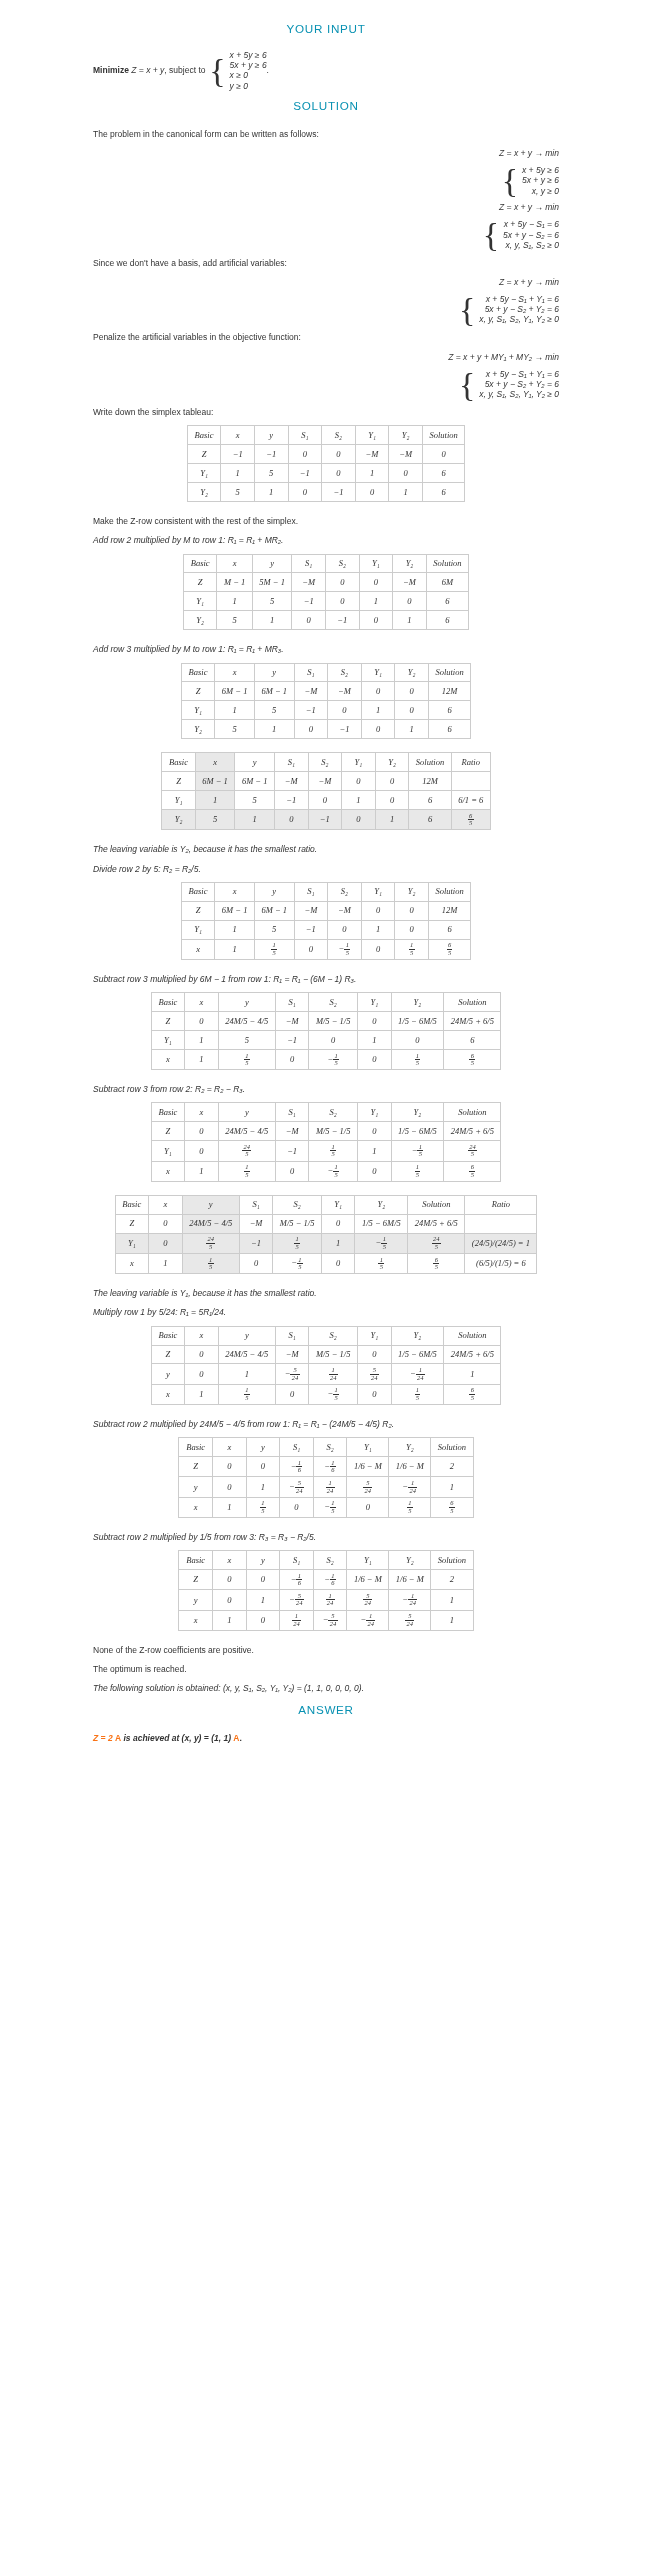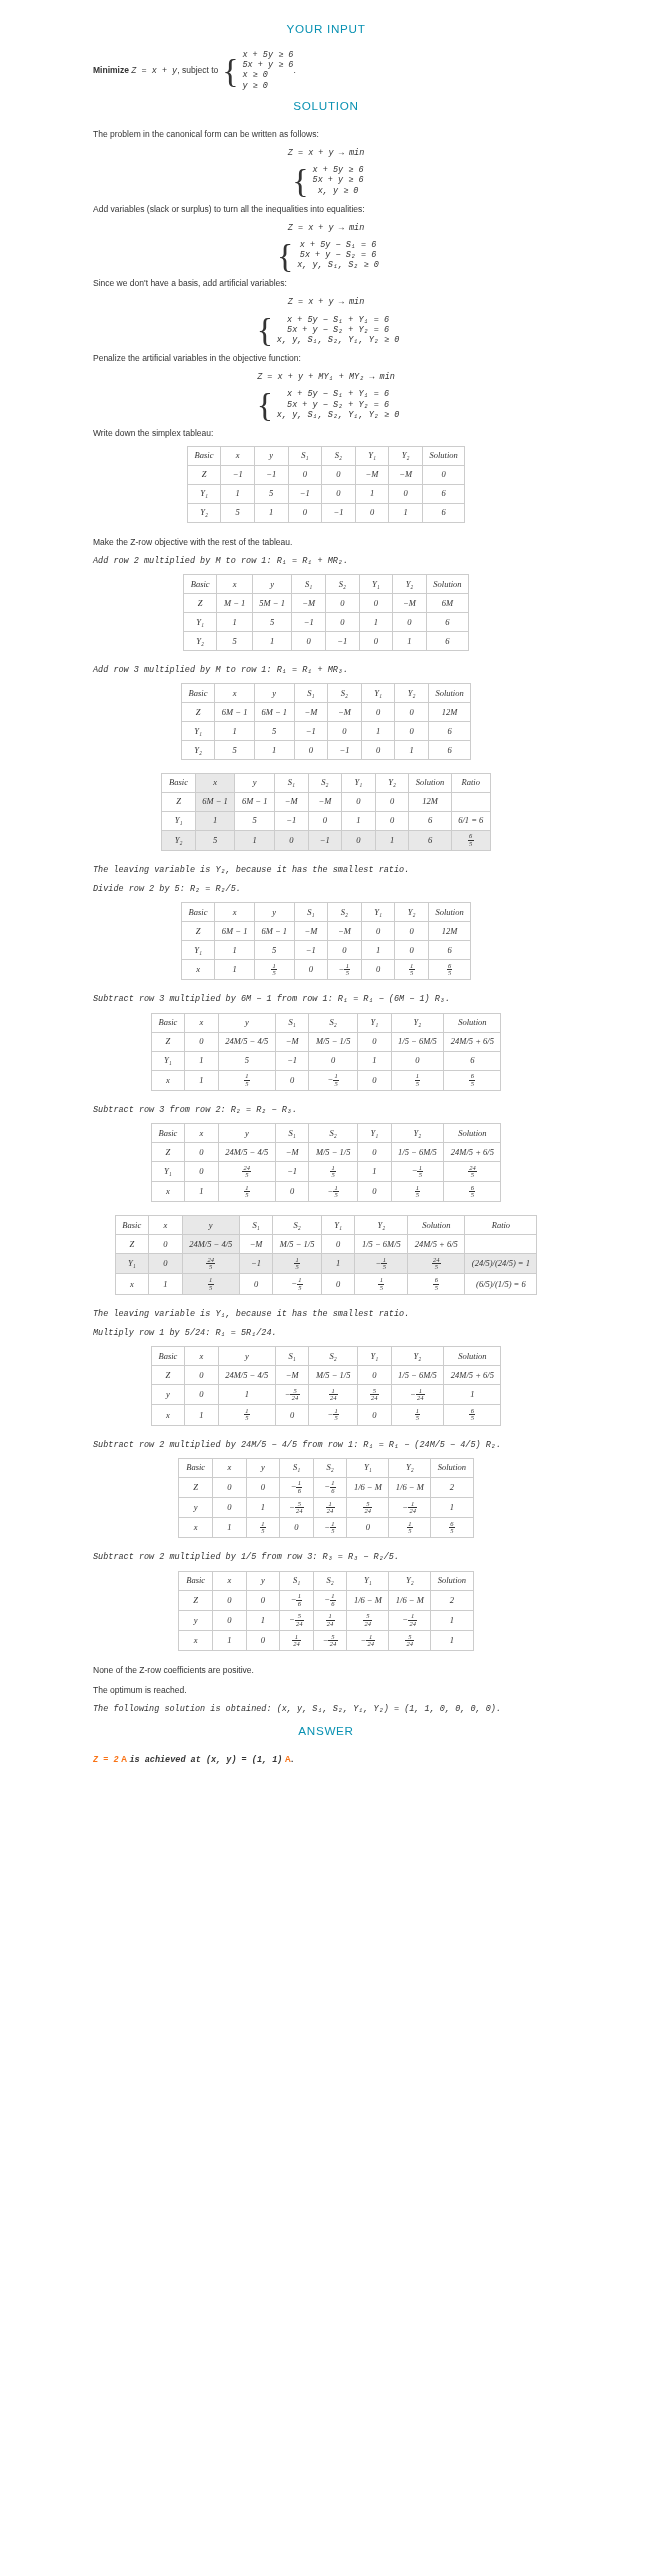--- a/index.html
+++ b/index.html
@@ -18,37 +18,37 @@
   }
   h2.section-title {
     text-align: center;
     color: #0891b2;
     font-weight: 500;
     font-size: 11.7px;
     letter-spacing: 0.7px;
     margin: 6.5px 0 13px;
   }
   .math {
-    font-family: Liberation Mono, monospace;
+    font-family: Liberation Sans, sans-serif;
     font-style: italic;
   }
   .brace-block {
     display: inline-flex;
     align-items: center;
     margin-left: 3.9px;
   }
   .brace {
     font-size: 34px;
     line-height: 31px;
     font-family: 'Times New Roman', serif;
     margin-right: 3.9px;
   }
   .brace-lines { display: flex; flex-direction: column; }
   .brace-lines div { line-height: 1.2; }
-  .centered-math { text-align: center; margin: 5.2px 0; }
+  .centered-math { text-align: right; margin: 5.2px 0; }
   .inline-row { display: flex; align-items: center; justify-content: flex-start; }
   p.desc { margin: 6.5px 0; font-size: 8.5px; }
   table.tab {
     border-collapse: collapse;
     margin: 5.2px auto 13px;
     font-family: 'Times New Roman', serif;
     font-style: italic;
   }
   table.tab th, table.tab td {
     border: 0.7px solid #ccc;
@@ -101,21 +101,20 @@
   <div class="centered-math math">Z = x + y → min</div>
   <div class="centered-math"><span class="brace-block">
         <span class="brace">{</span>
         <span class="brace-lines math">
     <div>x + 5y ≥ 6</div>
     <div>5x + y ≥ 6</div>
     <div>x, y ≥ 0</div>
   </span>
       </span></div>
 
-  <p class="desc">Add variables (slack or surplus) to turn all the inequalities into equalities:</p>
   <div class="centered-math math">Z = x + y → min</div>
   <div class="centered-math"><span class="brace-block">
         <span class="brace">{</span>
         <span class="brace-lines math">
     <div>x + 5y − S₁ = 6</div>
     <div>5x + y − S₂ = 6</div>
     <div>x, y, S₁, S₂ ≥ 0</div>
   </span>
       </span></div>
 
@@ -180,21 +179,21 @@
           <td>1</td>
           <td>0</td>
           <td>−1</td>
           <td>0</td>
           <td>1</td>
           <td>6</td>
         </tr>
       </tbody>
     </table>
 
-  <p class="desc">Make the Z-row objective with the rest of the tableau.</p>
+  <p class="desc">Make the Z-row consistent with the rest of the simplex.</p>
   <p class="desc math">Add row 2 multiplied by M to row 1: R₁ = R₁ + MR₂.</p>
   <table class="tab">
       <tbody>
         <tr>
           <th>Basic</th>
           <th>x</th>
           <th>y</th>
           <th>S₁</th>
           <th>S₂</th>
           <th>Y₁</th>

